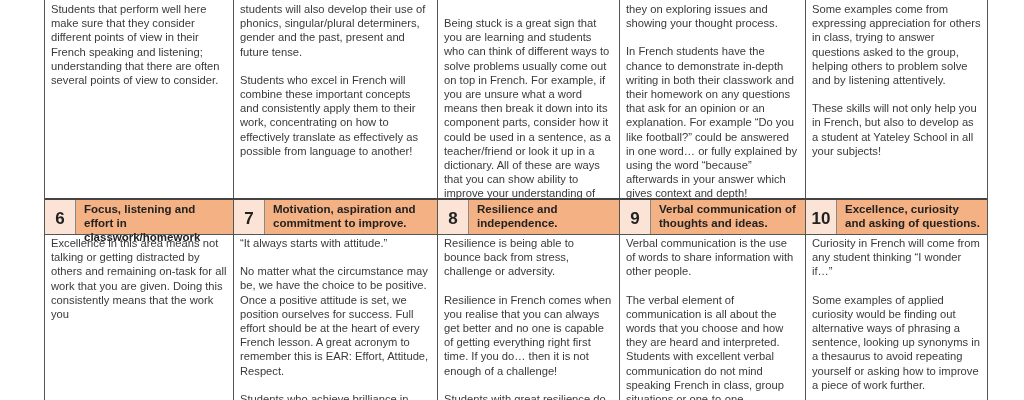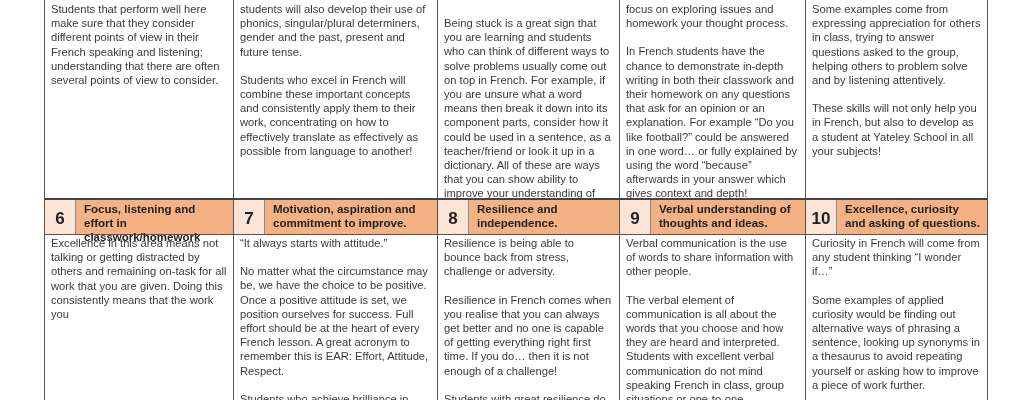--- a/index.html
+++ b/index.html
@@ -79,21 +79,21 @@
         <p>Students that perform well here make sure that they consider different points of view in their French speaking and listening; understanding that there are often several points of view to consider.</p>
       </div>
       <div class="cell c2">
         <p>students will also develop their use of phonics, singular/plural determiners, gender and the past, present and future tense.</p>
         <p>Students who excel in French will combine these important concepts and consistently apply them to their work, concentrating on how to effectively translate as effectively as possible from language to another!</p>
       </div>
       <div class="cell c3">
         <p style="margin-top:14px">Being stuck is a great sign that you are learning and students who can think of different ways to solve problems usually come out on top in French. For example, if you are unsure what a word means then break it down into its component parts, consider how it could be used in a sentence, as a teacher/friend or look it up in a dictionary. All of these are ways that you can show ability to improve your understanding of French!</p>
       </div>
       <div class="cell c4">
-        <p>focus on exploring issues and homework your thought process.</p>
+        <p>they on exploring issues and showing your thought process.</p>
         <p>In French students have the chance to demonstrate in-depth writing in both their classwork and their homework on any questions that ask for an opinion or an explanation. For example “Do you like football?” could be answered in one word… or fully explained by using the word “because” afterwards in your answer which gives context and depth!</p>
       </div>
       <div class="cell c5">
         <p style="">Some examples come from expressing appreciation for others in class, trying to answer questions asked to the group, helping others to problem solve and by listening attentively.</p>
         <p>These skills will not only help you in French, but also to develop as a student at Yateley School in all your subjects!</p>
       </div>
     </div>
 
     <div class="row header-row">
       <div class="hcell c1">
@@ -103,21 +103,21 @@
       <div class="hcell c2">
         <div class="hnum">7</div>
         <div class="htitle">Motivation, aspiration and commitment to improve.</div>
       </div>
       <div class="hcell c3">
         <div class="hnum">8</div>
         <div class="htitle">Resilience and independence.</div>
       </div>
       <div class="hcell c4">
         <div class="hnum">9</div>
-        <div class="htitle">Verbal understanding of thoughts and ideas.</div>
+        <div class="htitle">Verbal communication of thoughts and ideas.</div>
       </div>
       <div class="hcell c5">
         <div class="hnum">10</div>
         <div class="htitle">Excellence, curiosity and asking of questions.</div>
       </div>
     </div>
 
     <div class="row bottom-row">
       <div class="cell c1">
         <p>Excellence in this area means not talking or getting distracted by others and remaining on-task for all work that you are given. Doing this consistently means that the work you</p>

